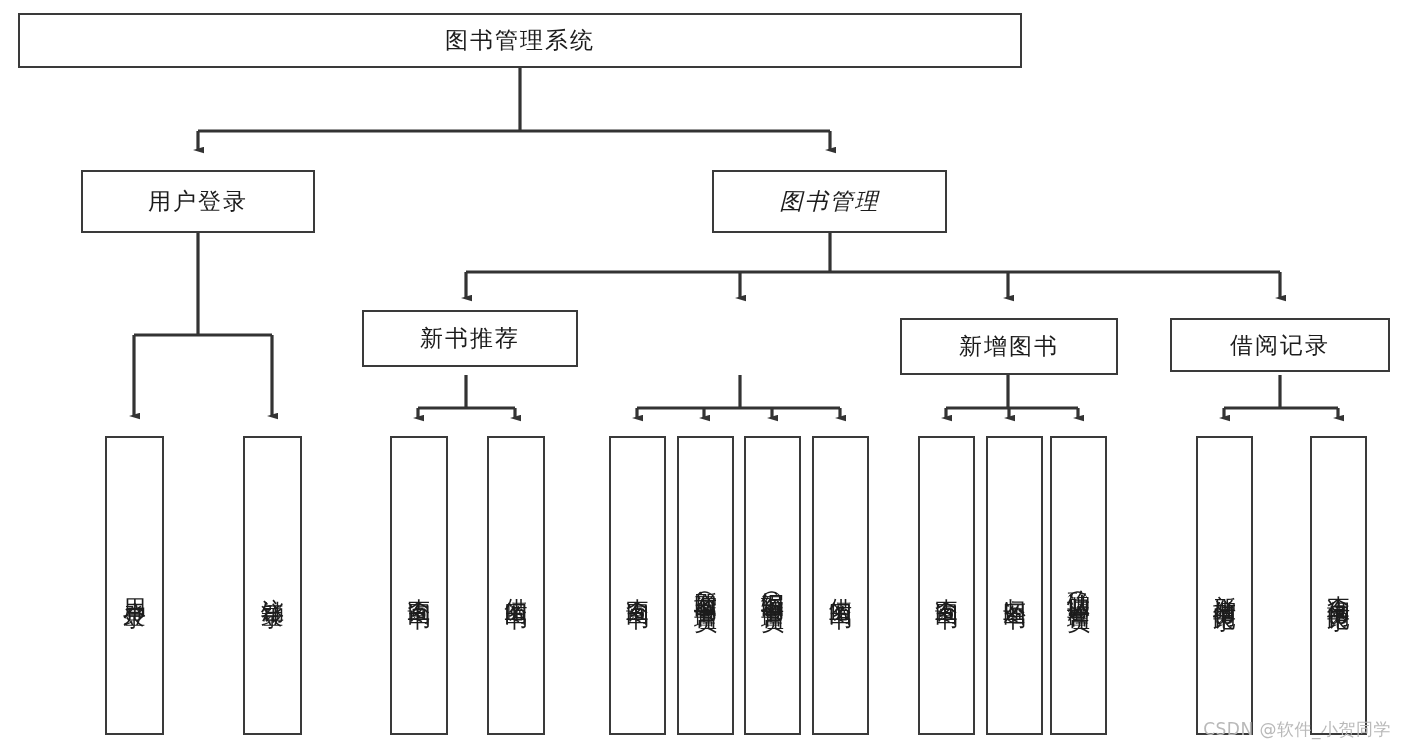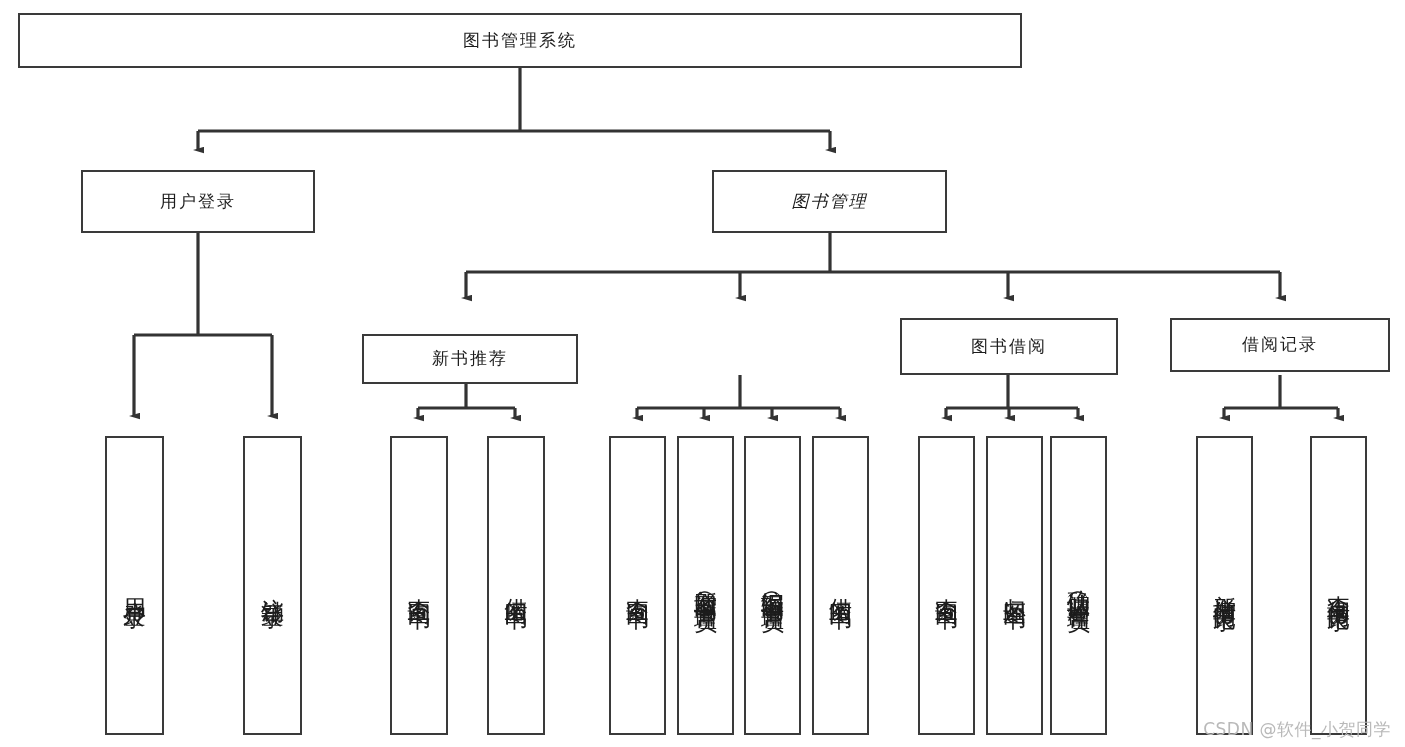--- a/index.html
+++ b/index.html
@@ -36,21 +36,21 @@
     color: #1c1c1c;
     z-index: 2;
   }
   .node-label {
     display: block;
     text-align: center;
     white-space: pre;
     letter-spacing: 1px;
   }
   .node.horizontal .node-label {
-    font-size: 17px;
+    font-size: 23px;
     line-height: 1.15;
     letter-spacing: 2px;
     text-align: right;
   }
   .node.vertical {
     align-items: center;
     justify-content: center;
     padding: 6px 0;
   }
   .node.vertical .node-label {
@@ -136,27 +136,27 @@
   </div>
 
   <div class="node horizontal" style="left:81px; top:170px; width:234px; height:63px;">
     <span class="node-label">用户登录</span>
   </div>
 
   <div class="node horizontal" style="left:712px; top:170px; width:235px; height:63px;font-style:italic;">
     <span class="node-label">图书管理</span>
   </div>
 
-  <div class="node horizontal" style="left:362px; top:334px; width:216px; height:50px;">
+  <div class="node horizontal" style="left:362px; top:310px; width:216px; height:57px;">
     <span class="node-label">新书推荐</span>
   </div>
 
 
   <div class="node horizontal" style="left:900px; top:318px; width:218px; height:57px;">
-    <span class="node-label">图书借阅</span>
+    <span class="node-label">新增图书</span>
   </div>
 
   <div class="node horizontal" style="left:1170px; top:318px; width:220px; height:54px;">
     <span class="node-label">借阅记录</span>
   </div>
 
   <div class="node vertical" style="left:105px; top:436px; width:59px; height:299px;">
     <span class="node-label">用户登录</span>
   </div>
 

